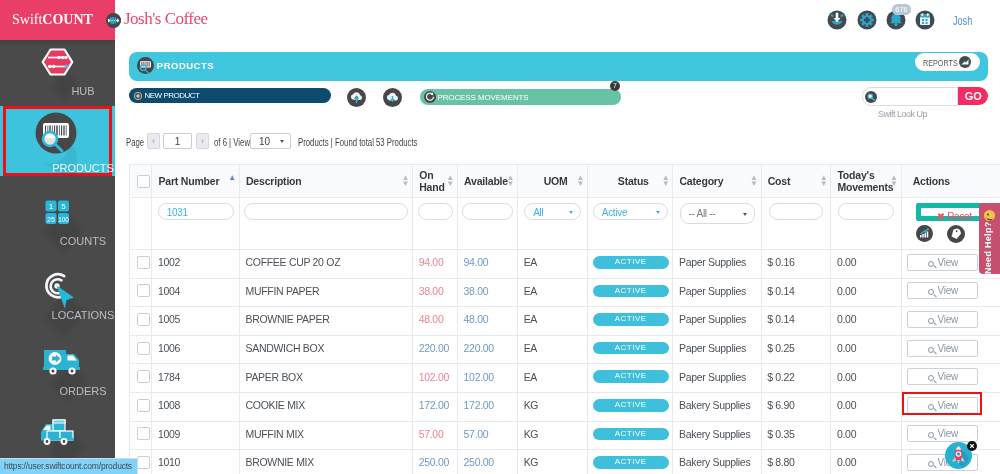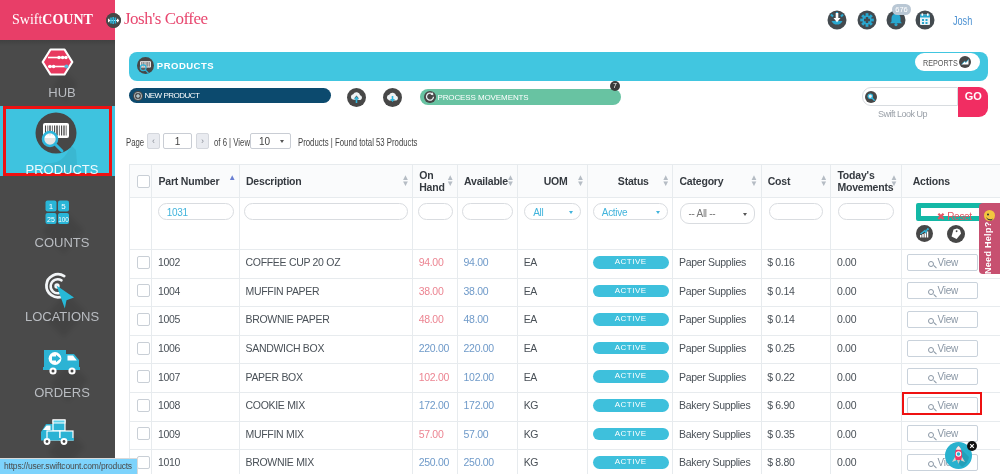--- a/index.html
+++ b/index.html
@@ -18,22 +18,22 @@
 #brandmark { position:absolute; left:106px; top:13px; width:15px; height:15px; border-radius:50%;
   background:#474747; }
 #shopname { position:absolute; left:124px; top:9px; color:#e8476f;
   font-family:"Liberation Serif", serif; font-size:17px; letter-spacing:-0.5px; }
 #joshname { position:absolute; left:953px; top:13px; color:#4a90d2; font-size:13px;
   display:inline-block; transform:scaleX(0.70); transform-origin:0 50%; }
 #joshchev { position:absolute; left:973px; top:14px; color:#7d96ab; font-size:10px; }
 
 
 #sidebar { position:absolute; left:0; top:40px; width:115px; height:434px; background:#4a4a4a; }
-.navlabel { position:absolute; width:124px; text-align:center; font-size:13px; color:#b9bcc1;
-  letter-spacing:0; }
+.navlabel { position:absolute; width:124px; text-align:center; font-size:11px; color:#b9bcc1;
+  letter-spacing:0;margin-left:21px; }
 #prodblock { position:absolute; left:0; top:66px; width:115px; height:70px; background:#3ec3df; }
 #prodblock .redbox { position:absolute; left:3px; top:0px; width:109px; height:70px;
   border:3px solid #ee1111; }
 #prodblock .navlabel { color:#f4fbfd; }
 
 
 #statusbar { position:absolute; left:0; top:458px; height:16px; width:138px; background:#7dd3fc;
   border-top:1px solid #d9d9d9; border-right:1px solid #d9d9d9; color:#4a4a4a; font-size:8.5px;
   letter-spacing:-0.2px; line-height:15px; padding-left:4px; }
 
@@ -54,21 +54,21 @@
   border-radius:7.5px; color:#fff; }
 #newprod span { position:absolute; left:15.5px; top:3px; font-size:8px; letter-spacing:-0.5px; }
 #procmov { position:absolute; left:305.4px; top:0.7px; width:201px; height:16px; background:#68c3a2;
   border-radius:8px; }
 #procmov span { position:absolute; left:17px; top:4px; font-size:8px; color:#fff; letter-spacing:-0.1px;}
 #badge7 { position:absolute; left:495px; top:-7px; width:10px; height:10px; border-radius:50%;
   background:#3a3a3a; color:#fff; font-size:7px; text-align:center; line-height:10px; }
 #lookup { position:absolute; left:747px; top:-1px; width:96px; height:19px; background:#fff;
   border:1px solid #d8dce0; border-radius:9px 0 0 9px; }
 #lookup span { position:absolute; left:15px; top:21px; font-size:9px; color:#9aa0a8; letter-spacing:-0.5px;text-align:right; }
-#gobtn { position:absolute; left:843.4px; top:-1px; width:29.6px; height:30px; background:#f12d62;
+#gobtn { position:absolute; left:843.4px; top:-1px; width:29.6px; height:18px; background:#f12d62;
   border-radius:0 9px 9px 0; color:#fff; font-weight:bold; font-size:11px; text-align:center;
   line-height:18px; }
 
 
 #pager { position:absolute; left:0; top:93px; width:885px; height:18px; font-size:11px; color:#444; }
 #pager .t { position:absolute; top:3px; display:inline-block; transform:scaleX(0.74); transform-origin:0 50%; white-space:nowrap; font-size:10.5px; }
 .pbtn { position:absolute; top:0; width:13px; height:16px; background:#e9ebf0;
   border:1px solid #d4d7dd; border-radius:2px; color:#8a8f98; font-size:9px; text-align:center;
   line-height:15px; }
 #pginput { position:absolute; left:48px; top:0; width:29px; height:16px; border:1px solid #c9cdd4;
@@ -530,21 +530,21 @@
               <td>$ 0.25</td>
           <td>0.00</td>
               <td>
                 <div class="viewbtn"><i class="mg"></i>View</div>
               </td>
             </tr>
         <tr class="data">
               <td>
                 <div class="cb"></div>
               </td>
-              <td>1007</td>
+              <td>1784</td>
               <td>PAPER BOX</td>
           <td class="red">102.00</td>
               <td class="blue">102.00</td>
               <td>EA</td>
           <td>
                 <div class="activepill">ACTIVE</div>
               </td>
               <td>Paper Supplies</td>
               <td>$ 0.22</td>
           <td>0.00</td>

